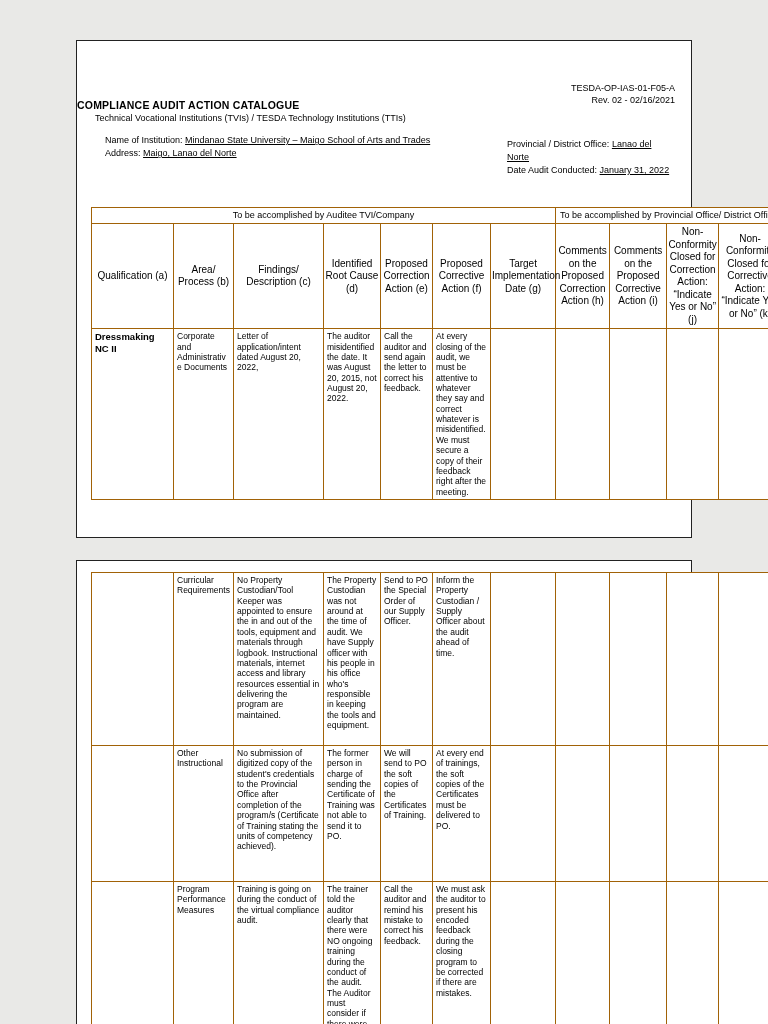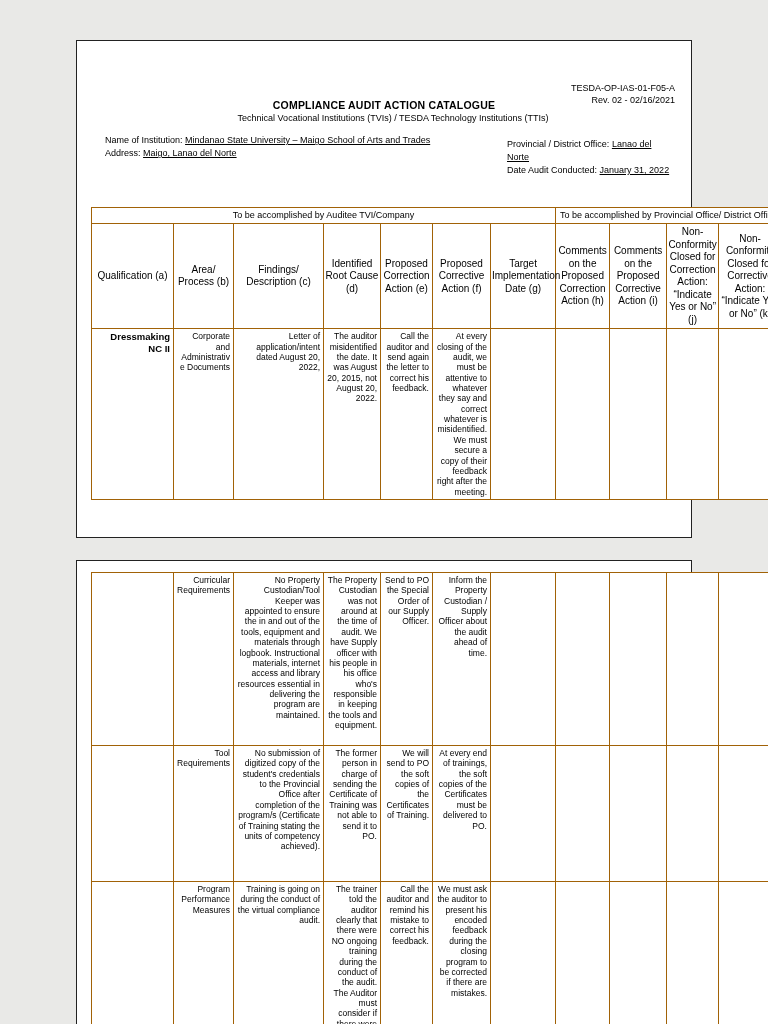--- a/index.html
+++ b/index.html
@@ -19,36 +19,36 @@
     box-sizing:border-box;
     position:relative;
   }
   #page1 { margin-top:40px; height:498px; }
   #page2 { margin-top:22px; height:560px; }
 
   .doc-meta {
     position:absolute; top:42px; right:16px;
     font-size:9px; line-height:1.3; text-align:right;
   }
-  .title-block { position:absolute; top:58px; left:0; width:100%; text-align:center; }
+  .title-block { position:absolute; top:58px; left:0; width:100%; text-align:left; }
   .title { font-size:10.5px; font-weight:bold; letter-spacing:.2px; }
   .subtitle { font-size:9px; margin-top:2px;padding-left:18px; }
 
   .fields { position:absolute; top:93px; left:28px; right:16px; font-size:9px; line-height:1.45; }
   .fields-right { position:absolute; left:402px; top:4px; line-height:1.45; }
   .u { text-decoration:underline; }
 
   table { border-collapse:collapse; table-layout:fixed; width:690px; background:#fff; }
   #page1 table { position:absolute; top:166px; left:14px; }
   #page2 table { position:absolute; top:11px; left:14px; }
   th, td { border:1px solid #a16207; }
   th { font-size:10px; font-weight:normal; text-align:center; vertical-align:middle; padding:2px 1px; line-height:1.25; }
   .group-header th { font-size:9px; padding:2px 2px; }
   #page1 thead tr.colhead th { height:94px; }
-  td { font-size:8.5px; vertical-align:top; text-align:right; padding:2px 3px; line-height:1.22; word-wrap:break-word; }
+  td { font-size:8.5px; vertical-align:top; text-align:left; padding:2px 3px; line-height:1.22; word-wrap:break-word; }
   td:first-child { font-weight:bold; font-size:9.5px; }
   #page1 tbody td { height:166px; }
   #page2 tbody tr:nth-child(1) td { height:168px; }
   #page2 tbody tr:nth-child(2) td { height:131px; }
   #page2 tbody tr:nth-child(3) td { height:210px; }
 </style>
 </head>
 <body>
 
 <div class="page" id="page1">
@@ -158,21 +158,21 @@
           <td>Send to PO the Special Order of our Supply Officer.</td>
           <td>Inform the Property Custodian / Supply Officer about the audit ahead of time.</td>
           <td></td>
           <td></td>
           <td></td>
           <td></td>
           <td></td>
         </tr>
         <tr>
           <td></td>
-          <td>Tool Requirements</td>
+          <td>Other Instructional</td>
           <td>No submission of digitized copy of the student's credentials to the Provincial Office after completion of the program/s (Certificate of Training stating the units of competency achieved).</td>
           <td>The former person in charge of sending the Certificate of Training was not able to send it to PO.</td>
           <td>We will send to PO the soft copies of the Certificates of Training.</td>
           <td>At every end of trainings, the soft copies of the Certificates must be delivered to PO.</td>
           <td></td>
           <td></td>
           <td></td>
           <td></td>
           <td></td>
         </tr>

